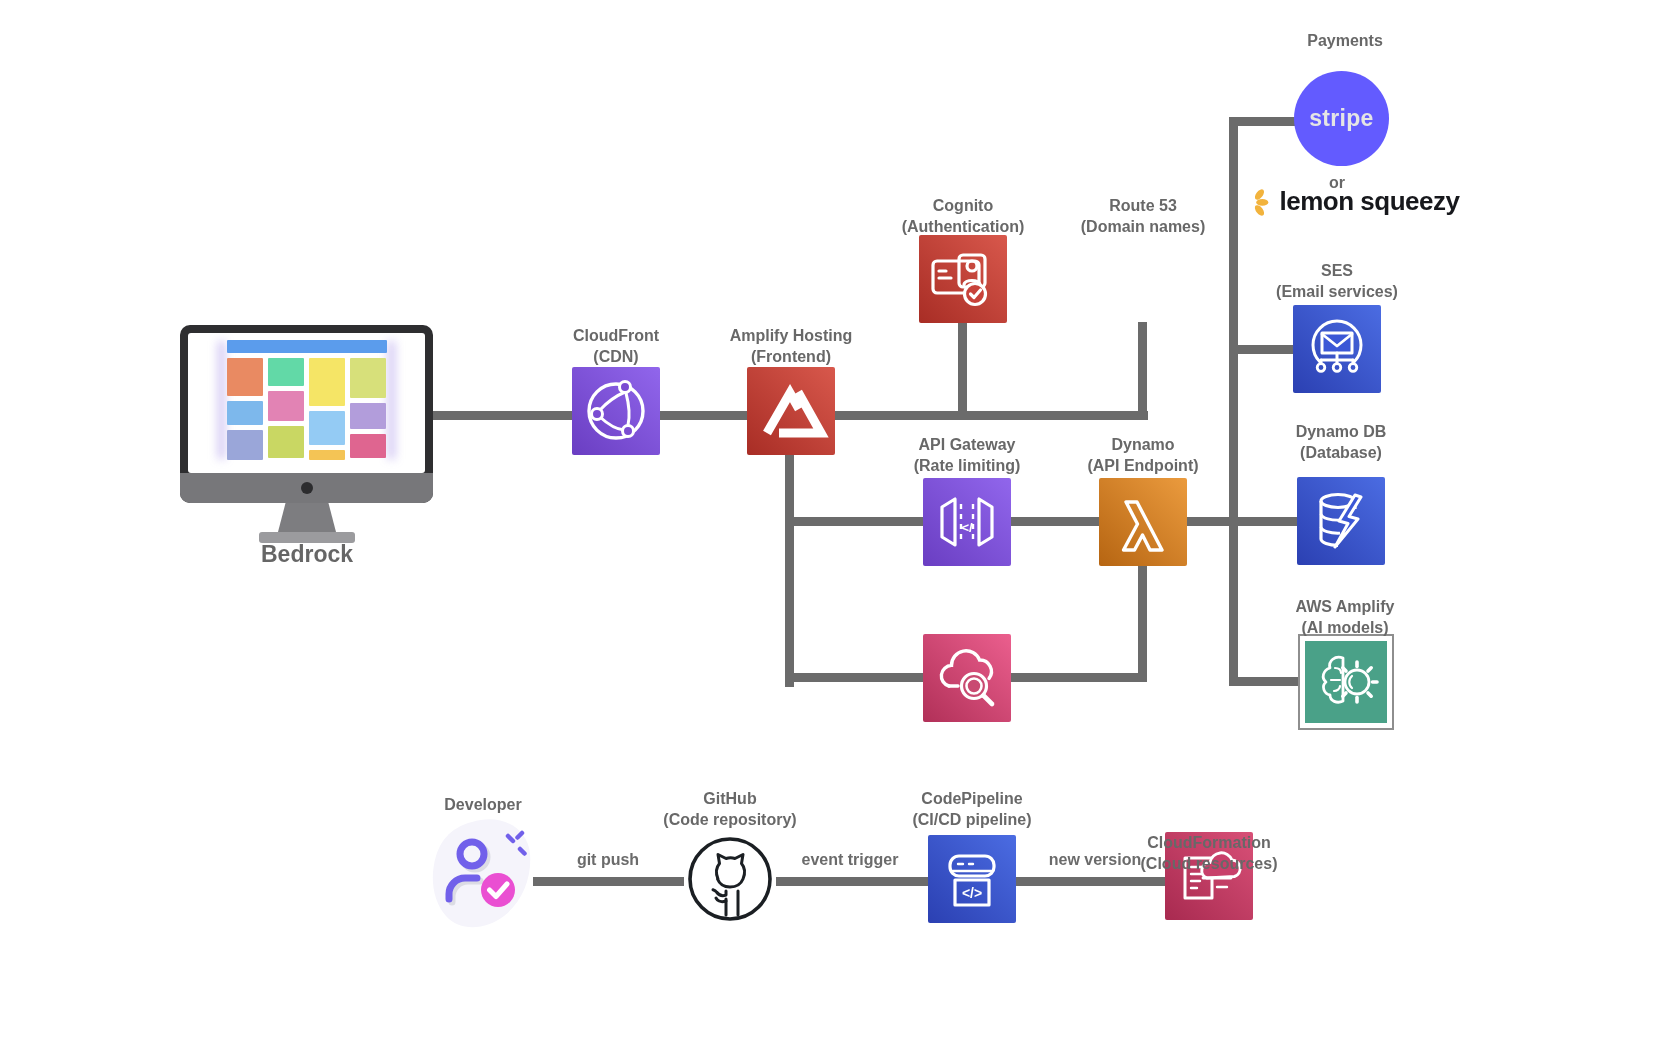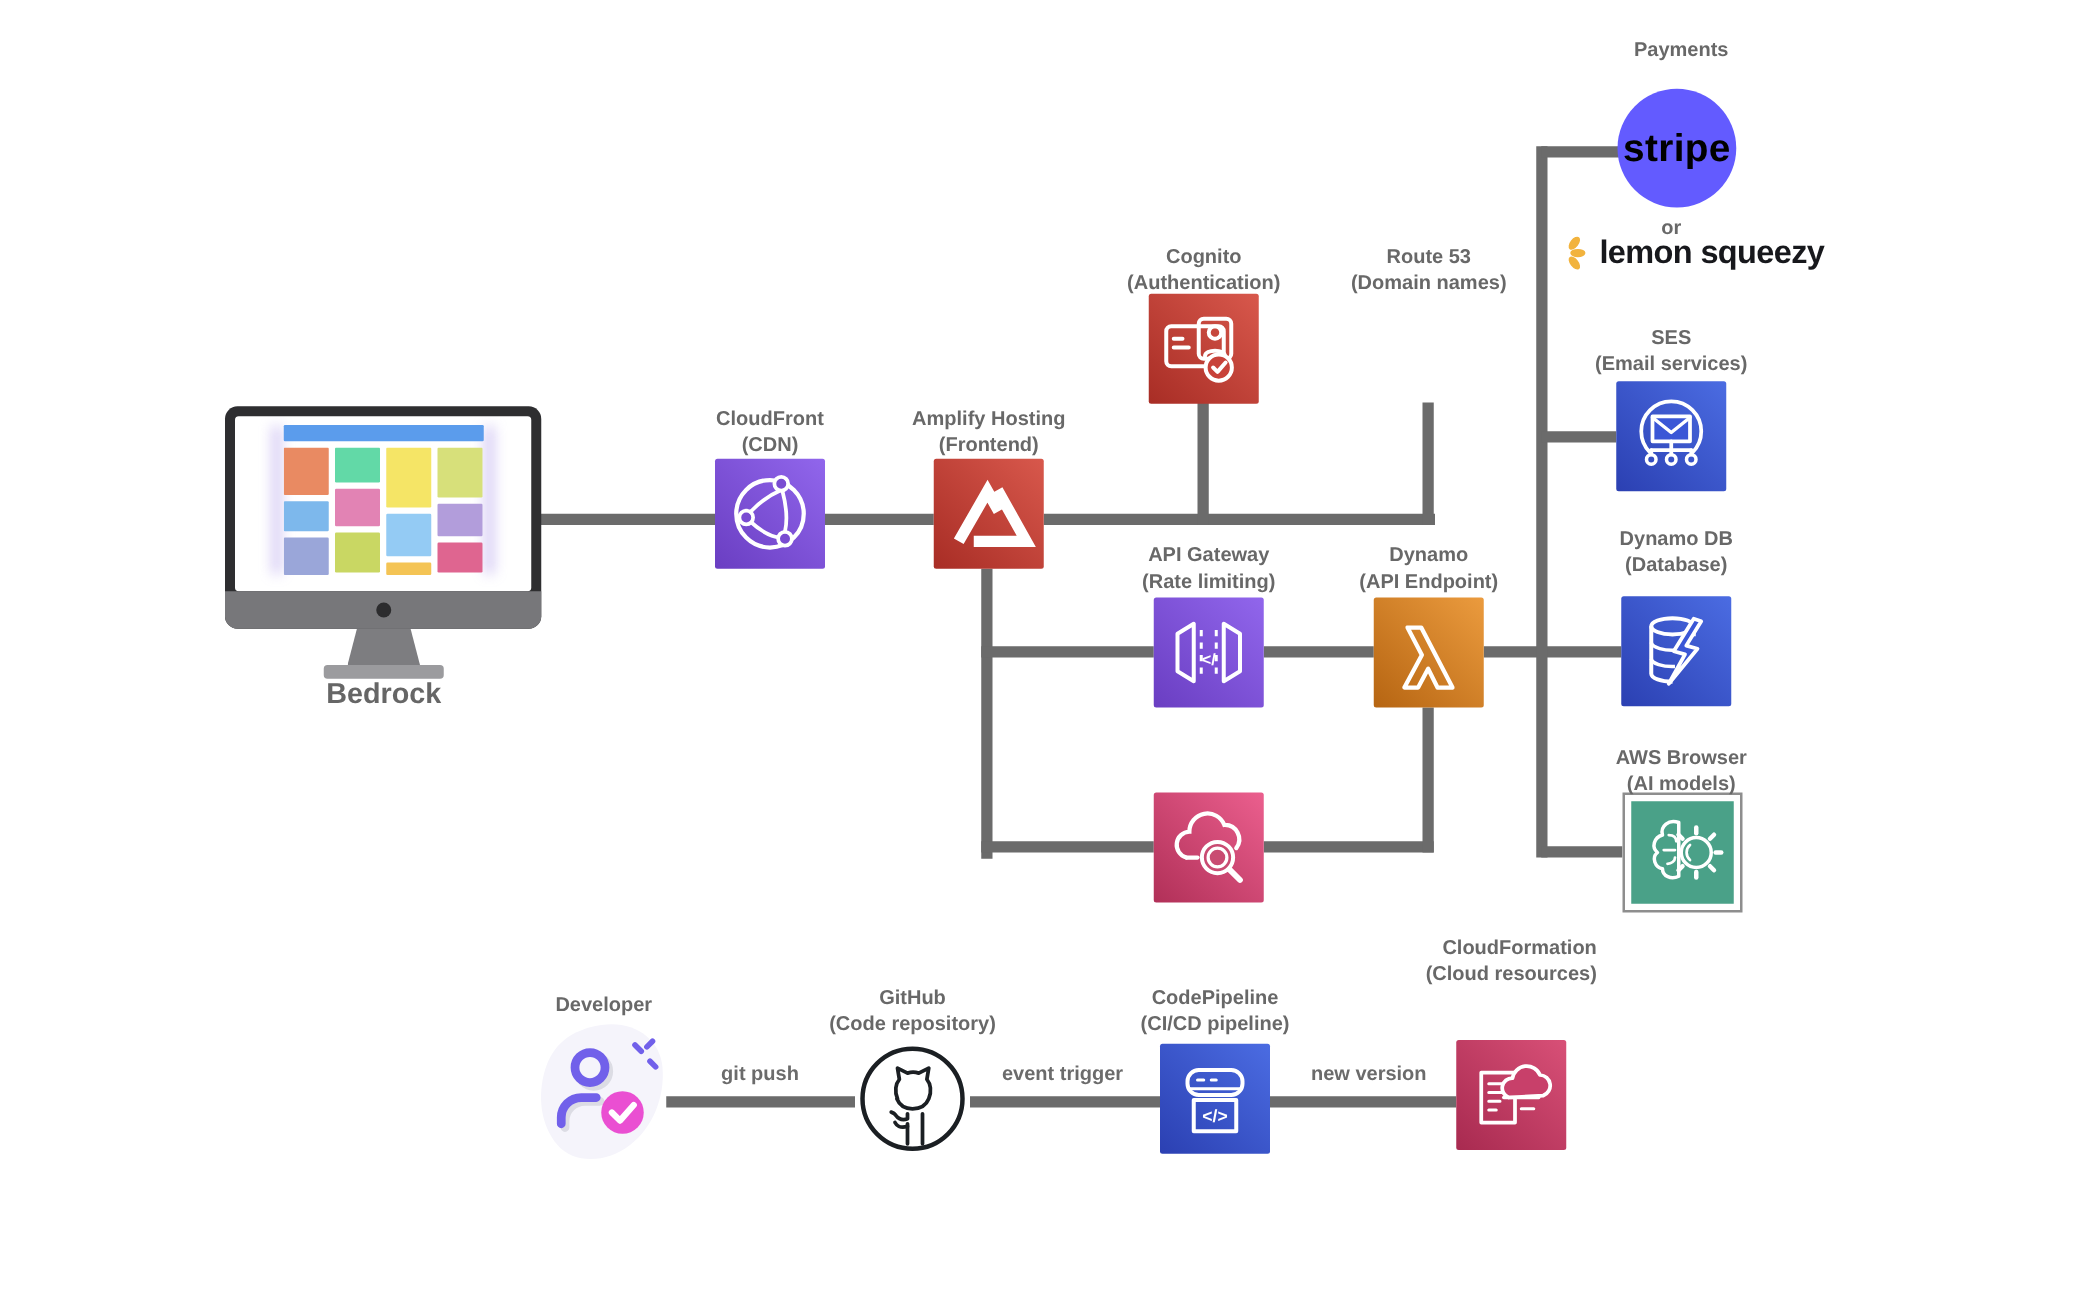--- a/index.html
+++ b/index.html
@@ -31,21 +31,21 @@
   #mon-chin{position:absolute;left:0;top:148px;width:253px;height:30px;background:#77777a;border-radius:0 0 10px 10px;}
   #mon-cam{position:absolute;left:121px;top:157px;width:12px;height:12px;border-radius:50%;background:#2c2c2e;}
   #mon-neck{position:absolute;left:98px;top:178px;width:58px;height:29px;background:#7d7d80;
             clip-path:polygon(13% 0,87% 0,100% 100%,0 100%);}
   #mon-base{position:absolute;left:79px;top:207px;width:96px;height:11px;background:#9b9b9e;border-radius:3px;}
   #browser-label{position:absolute;left:307px;top:541px;transform:translateX(-50%);
                  font-weight:bold;font-size:23px;color:#666;z-index:3;}
   
   #stripe-circle{position:absolute;left:1294px;top:71px;width:95px;height:95px;border-radius:50%;
                  background:#635bff;display:flex;align-items:center;justify-content:center;z-index:2;}
-  #stripe-circle span{color:#000000;font-weight:bold;font-size:31px;letter-spacing:.3px;}
+  #stripe-circle span{color:#e5e5e5;font-weight:bold;font-size:23px;letter-spacing:.3px;}
   #lemon-row{position:absolute;left:1352px;top:186px;transform:translateX(-50%);display:flex;
              align-items:center;gap:7px;z-index:3;}
   #lemon-row span{font-weight:800;font-size:26px;color:#17181c;letter-spacing:-.5px;white-space:nowrap;}
   
   #bedrock-frame{position:absolute;left:1298px;top:634px;width:82px;height:82px;padding:5px;
                  background:#fff;border:2px solid #8e8e8e;z-index:2;}
   #bedrock-inner{width:82px;height:82px;background:#4aa188;}
   #bedrock-inner svg{width:100%;height:100%;display:block;}
   
   #github-icon{position:absolute;left:684px;top:833px;width:92px;height:92px;z-index:2;}
@@ -142,33 +142,33 @@
   <div class="nlabel" style="left:1337px;top:172px;">or</div>
   <div class="nlabel" style="left:1337px;top:260px;">
     <div>SES</div>
     <div>(Email services)</div>
   </div>
   <div class="nlabel" style="left:1341px;top:421px;">
     <div>Dynamo DB</div>
     <div>(Database)</div>
   </div>
   <div class="nlabel" style="left:1345px;top:596px;">
-    <div>AWS Browser</div>
+    <div>AWS Amplify</div>
     <div>(AI models)</div>
   </div>
   <div class="nlabel" style="left:483px;top:794px;">Developer</div>
   <div class="nlabel" style="left:730px;top:788px;">
     <div>GitHub</div>
     <div>(Code repository)</div>
   </div>
   <div class="nlabel" style="left:972px;top:788px;">
     <div>CodePipeline</div>
     <div>(CI/CD pipeline)</div>
   </div>
-  <div class="nlabel" style="left:1209px;top:748px;text-align:right;">
+  <div class="nlabel" style="left:1209px;top:832px;">
     <div>CloudFormation</div>
     <div>(Cloud resources)</div>
   </div>
 
   <div class="elabel" style="left:608px;top:851px;">git push</div>
   <div class="elabel" style="left:850px;top:851px;">event trigger</div>
   <div class="elabel" style="left:1095px;top:851px;">new version</div>
 
   <div class="iconbox g-purple" style="left:572px;top:367px;">
     <svg viewBox="0 0 88 88" fill="none" stroke="#fff" stroke-width="3.4" stroke-linecap="round">

